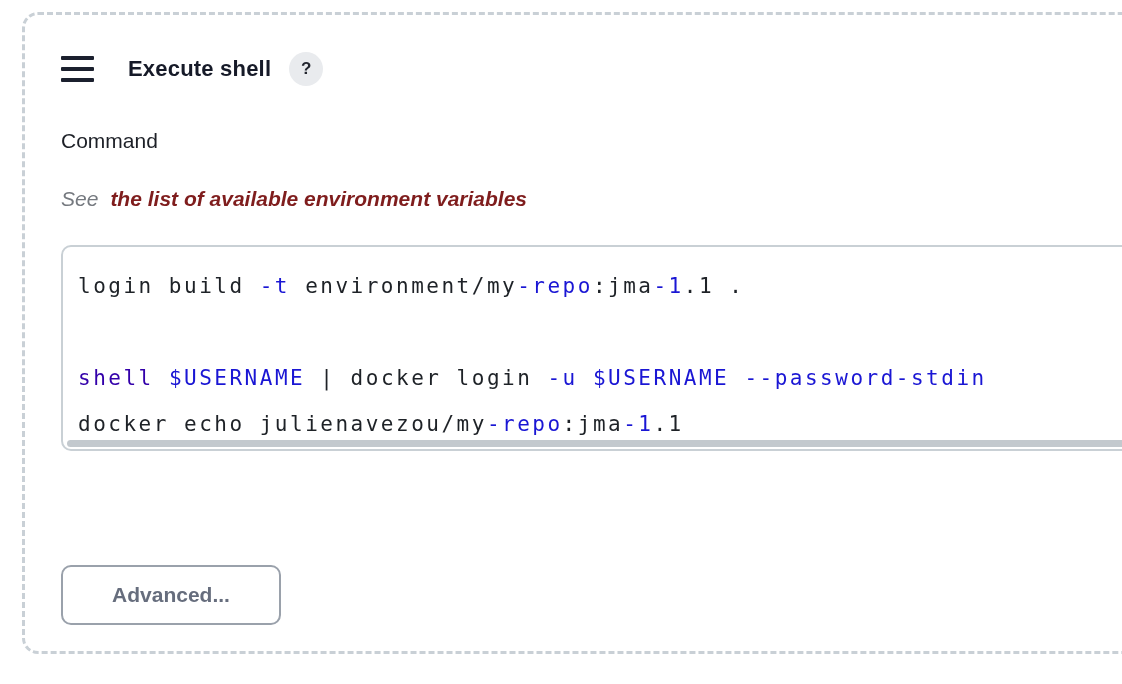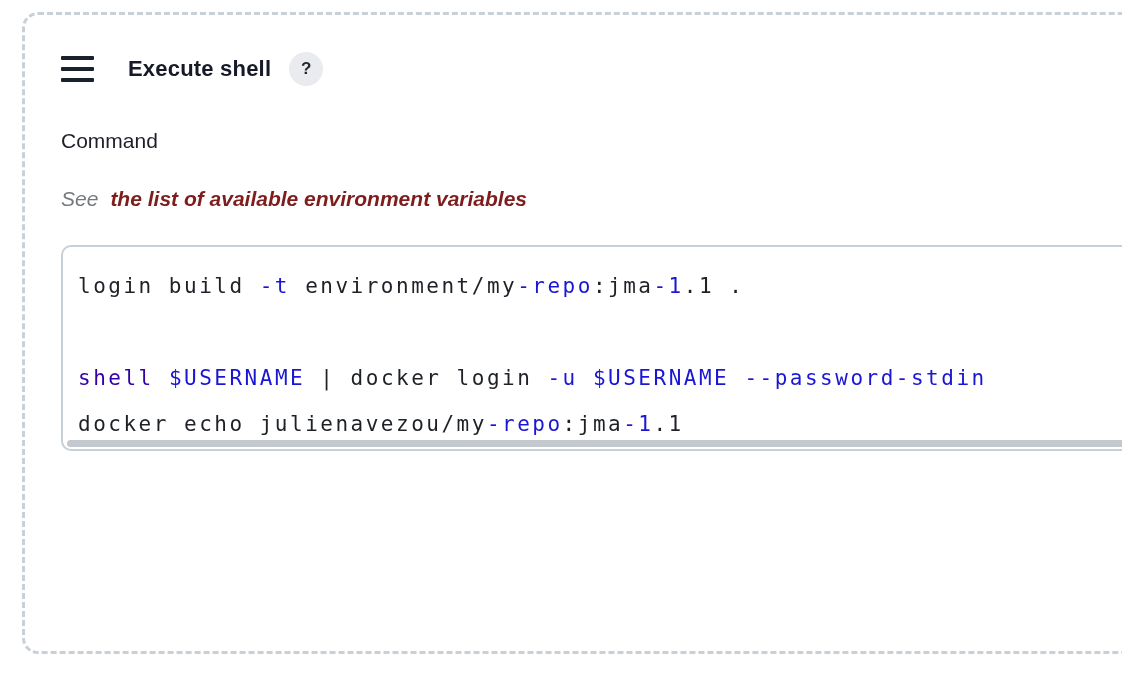--- a/index.html
+++ b/index.html
@@ -156,14 +156,15 @@
   <div class="code-editor">
     <div>
         <div class="code-line"><span class="tok-plain">login build </span><span class="tok-flag">-t</span><span class="tok-plain"> environment/my</span><span class="tok-flag">-repo</span><span class="tok-plain">:jma</span><span class="tok-flag">-1</span><span class="tok-plain">.1 .</span></div>
         <div class="code-line">&nbsp;</div>
         <div class="code-line"><span class="tok-builtin">shell</span><span class="tok-plain"> </span><span class="tok-variable">$USERNAME</span><span class="tok-plain"> | docker login </span><span class="tok-flag">-u</span><span class="tok-plain"> </span><span class="tok-variable">$USERNAME</span><span class="tok-plain"> </span><span class="tok-flag">--password-stdin</span></div>
         <div class="code-line"><span class="tok-plain">docker echo julienavezou/my</span><span class="tok-flag">-repo</span><span class="tok-plain">:jma</span><span class="tok-flag">-1</span><span class="tok-plain">.1</span></div>
       </div>
     <div class="h-scrollbar"></div>
   </div>
 
+  <button class="advanced-button">Advanced...</button>
 
 </div>
 
 </body></html>

